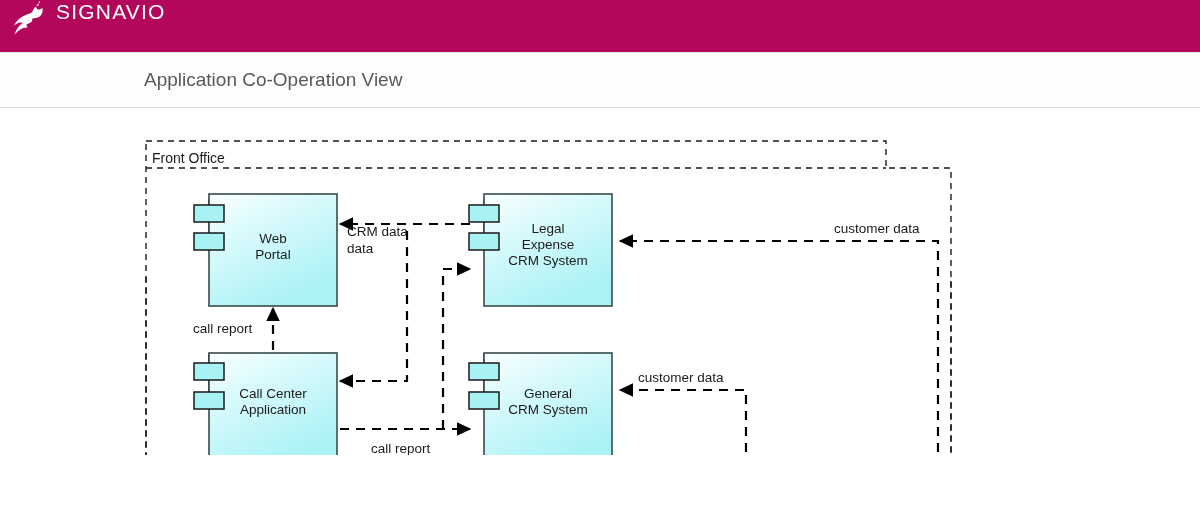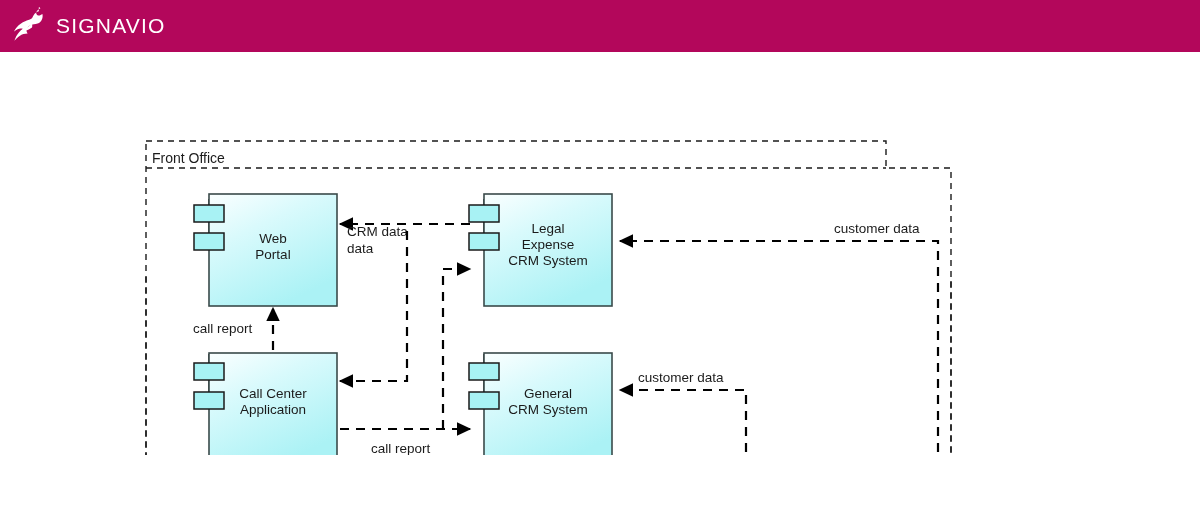--- a/index.html
+++ b/index.html
@@ -15,21 +15,21 @@
     position: relative;
     width: 1200px; height: 532px;
     background: #ffffff;
   }
 
   
   #brandbar {
     position: absolute; left: 0; top: 0;
     width: 1200px; height: 52px;
     background: #b3075b;
-    display: flex; align-items: center;
+    display: flex; align-items: flex-start;
   }
   #logo-mark {
     margin-left: 10px;
     width: 40px; height: 40px;
     display: block;
   }
   #brand-name {
     color: #ffffff;
     font-size: 21px;
     letter-spacing: 1.2px;
@@ -85,20 +85,23 @@
 <div id="app">
 
   <div id="brandbar">
     <svg id="logo-mark" viewBox="0 0 100 100" aria-hidden="true">
       <path fill="#ffffff" d="M72 13 c-5 1 -10 5 -13 10 c-2 4 -3 7 -6 9 c-4 3 -10 4 -15 6 c-8 3 -15 8 -21 15 c-3 3 -5 7 -7 11 c3 -2 6 -5 9 -6 c4 -2 9 -2 13 -1 c-6 5 -12 11 -16 18 c-2 4 -4 8 -5 12 c4 -4 8 -9 13 -12 c6 -4 13 -6 20 -6 c-2 -3 -3 -6 -3 -9 c1 -5 5 -9 9 -11 c6 -3 13 -3 19 -5 c5 -2 9 -6 11 -11 c2 -4 2 -9 1 -13 c-3 2 -6 4 -9 4 c-3 0 -5 -2 -6 -4 c-1 -3 0 -6 2 -8 c2 -3 5 -5 8 -6 c-1 -2 -2 -3 -4 -3 z"></path>
       <path fill="#ffffff" d="M54 44 c-4 5 -9 9 -15 12 c-4 2 -9 3 -13 6 c4 1 8 1 12 0 c6 -1 12 -4 17 -8 c1 -3 1 -7 -1 -10 z"></path>
     </svg>
     <div id="brand-name">SIGNAVIO</div>
   </div>
 
+  <div id="titleband">
+    <div id="page-title">Application Co-Operation View</div>
+  </div>
 
   <div id="canvas-wrap">
     <svg id="diagram" width="1200" height="423" viewBox="0 0 1200 423">
       <defs>
         <linearGradient id="compGrad" x1="0" y1="0" x2="0.55" y2="1">
           <stop offset="0%" stop-color="#fbffff"></stop>
           <stop offset="38%" stop-color="#d9fafc"></stop>
           <stop offset="100%" stop-color="#abf2f5"></stop>
         </linearGradient>
         <marker id="solidArrow" viewBox="0 0 12 12" refX="10.5" refY="6" markerWidth="7" markerHeight="7" orient="auto-start-reverse" markerUnits="strokeWidth">

